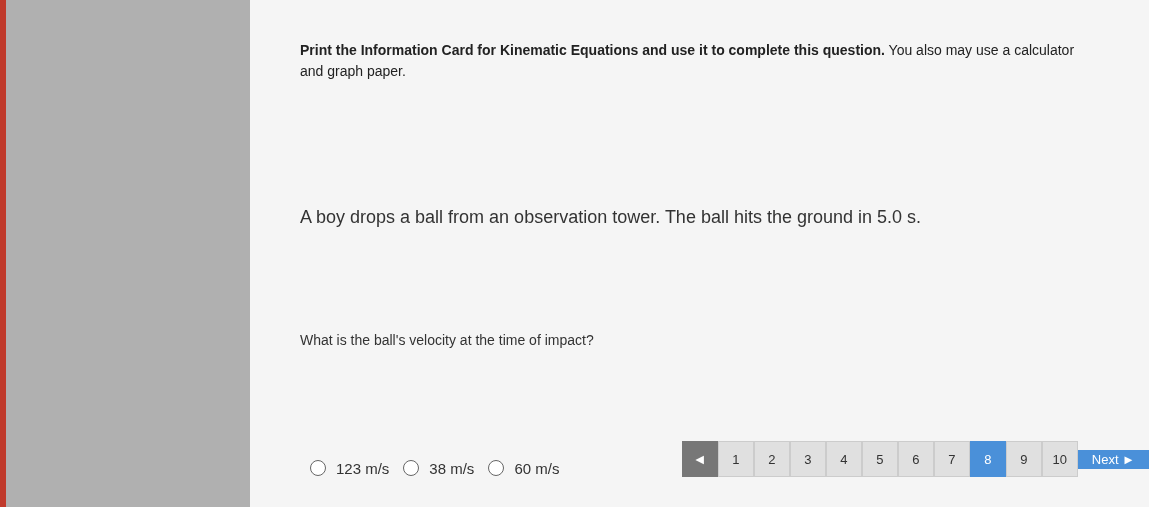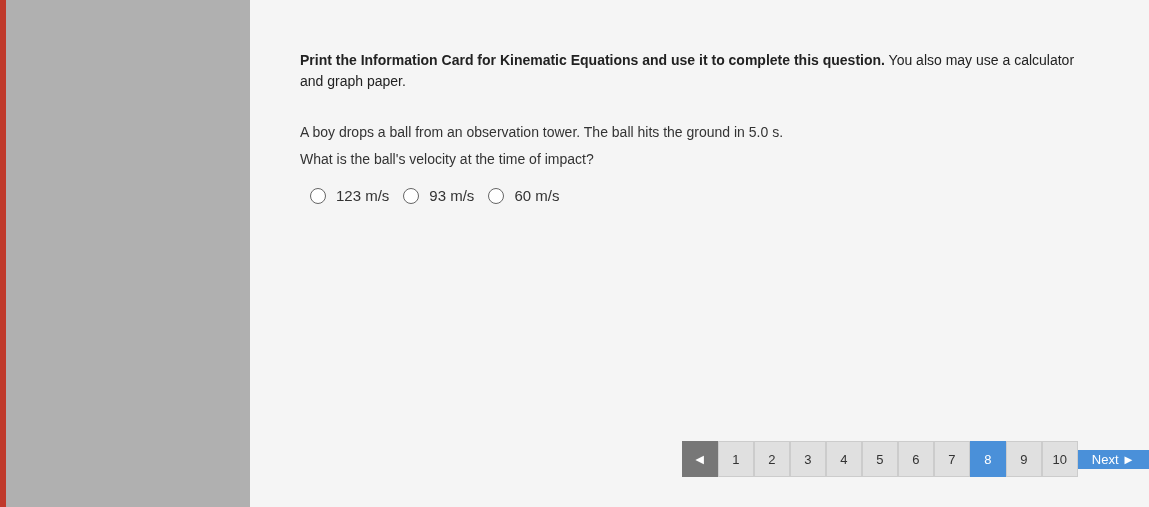--- a/index.html
+++ b/index.html
@@ -30,40 +30,41 @@
       left: 0;
       top: 0;
       width: 6px;
       height: 100%;
       background-color: #c0392b;
     }
 
     .main-content {
       flex: 1;
       background-color: #f5f5f5;
-      padding: 50px 50px 30px 50px;
+      padding: 40px 50px 30px 50px;
       display: flex;
       flex-direction: column;
       position: relative;
+      justify-content: space-between;
     }
 
     .instructions {
       font-size: 14px;
       color: #222;
       line-height: 1.5;
       margin-bottom: 30px;
       font-weight: normal;
     }
 
     .instructions strong {
       font-weight: bold;
     }
 
     .question-text {
-      font-size: 14px;
+      font-size: 18px;
       color: #333;
       margin-bottom: 8px;
       line-height: 1.5;
     }
 
     .question-prompt {
       font-size: 14px;
       color: #333;
       margin-bottom: 20px;
     }
@@ -167,21 +168,21 @@
 
   <div class="answer-options">
 
     <div class="answer-option">
       <div class="radio-circle"></div>
       <span>123 m/s</span>
     </div>
 
     <div class="answer-option">
       <div class="radio-circle"></div>
-      <span>93 m/s</span>
+      <span>38 m/s</span>
     </div>
 
 
     <div class="answer-option">
       <div class="radio-circle"></div>
       <span>60 m/s</span>
     </div>
 
   </div>
 

